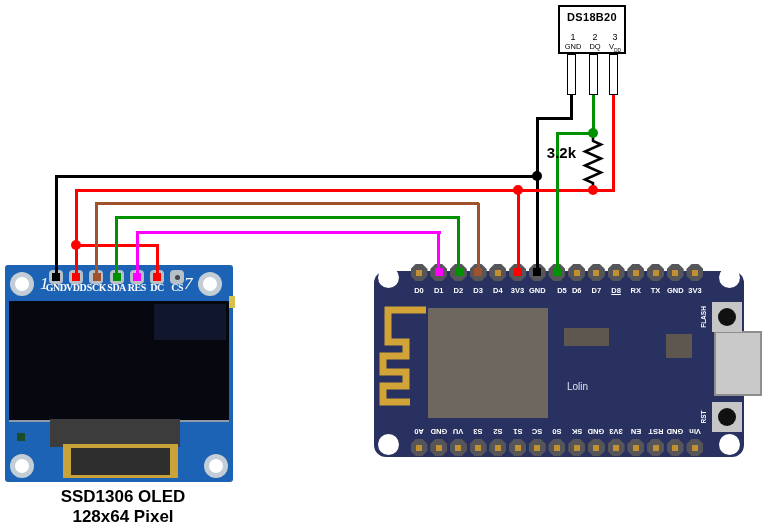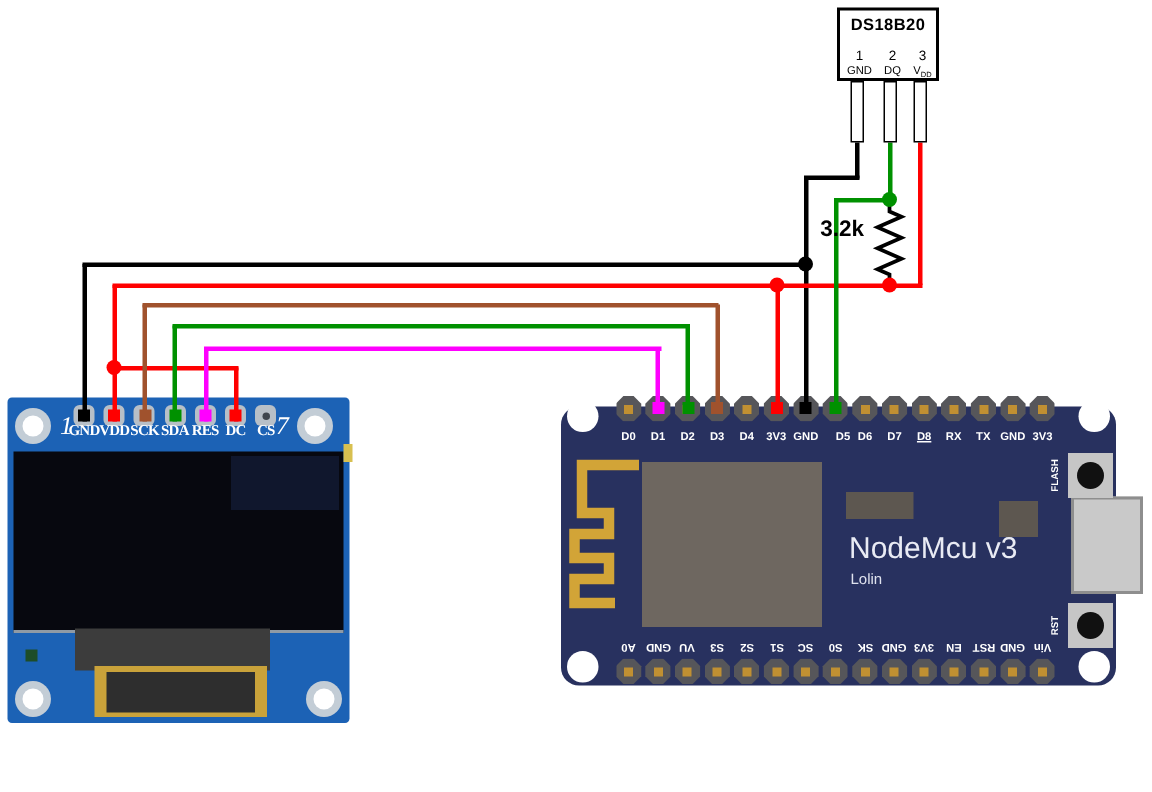--- a/index.html
+++ b/index.html
@@ -133,21 +133,20 @@
     <div class="node-hole" style="left:4px;top:-4px;"></div>
     <div class="node-hole" style="left:345px;top:-4px;"></div>
     <div class="node-hole" style="left:4px;top:163px;"></div>
     <div class="node-hole" style="left:345px;top:163px;"></div>
     <svg class="abs" style="left:2px;top:27px;z-index:2;" width="56" height="112" viewBox="0 0 56 112">
       <path d="M 50 12 H 12 V 44 H 30 V 58 H 7 V 74 H 30 V 88 H 7 V 104 H 34" fill="none" stroke="#d2a437" stroke-width="7"></path>
     </svg>
     <div class="shield"></div>
     <div class="chiprect" style="left:190px;top:57px;width:45px;height:18px;"></div>
     <div class="chiprect" style="left:292px;top:63px;width:26px;height:24px;"></div>
-    <div class="node-title">NodeMcu v3</div>
     <div class="node-sub">Lolin</div>
     <div class="usb"></div>
     <div class="btn" style="left:338px;top:31px;">
         <div class="btn-circ"></div>
       </div>
     <div class="btn-label" style="left:311px;top:41px;">FLASH</div>
     <div class="btn" style="left:338px;top:131px;">
         <div class="btn-circ"></div>
       </div>
     <div class="btn-label" style="left:311px;top:141px;">RST</div>
@@ -345,14 +344,18 @@
   <div class="term" style="left: 133px; top: 273px; background-color: rgb(255, 0, 255);"></div>
   <div class="term" style="left: 153px; top: 273px; background-color: rgb(255, 0, 0);"></div>
 
   <div class="term" style="left: 434.7px; top: 268px; background-color: rgb(255, 0, 255);"></div>
   <div class="term" style="left: 454.5px; top: 268px; background-color: rgb(0, 145, 0);"></div>
   <div class="term" style="left: 474px; top: 268px; background-color: rgb(160, 82, 45);"></div>
   <div class="term" style="left: 513.6px; top: 268px; background-color: rgb(255, 0, 0);"></div>
   <div class="term" style="left: 533.3px; top: 268px; background-color: rgb(0, 0, 0);"></div>
   <div class="term" style="left: 553px; top: 268px; background-color: rgb(0, 145, 0);"></div>
 
+  <div class="oled-caption">
+    <div>SSD1306 OLED</div>
+    <div>128x64 Pixel</div>
+  </div>
 
 </div>
 
 </body></html>

